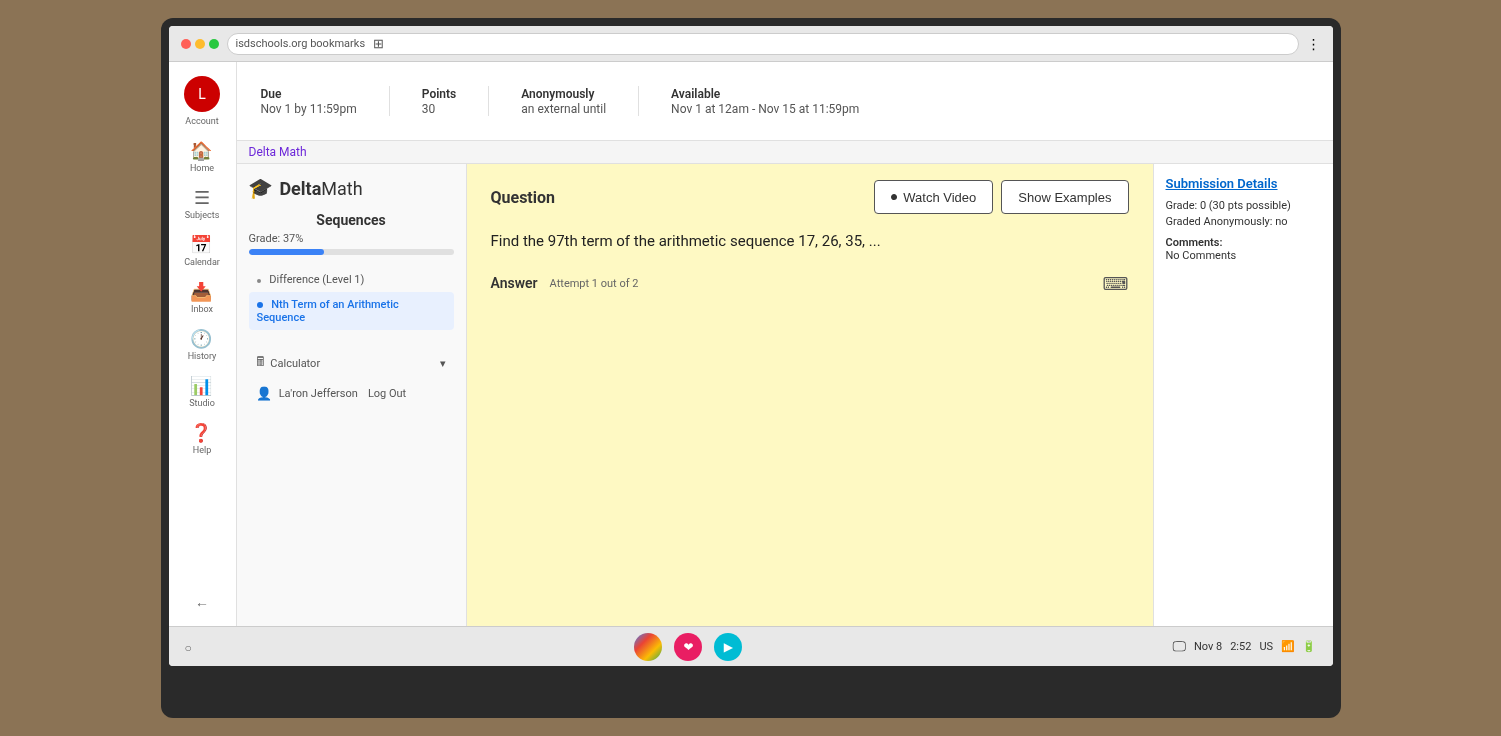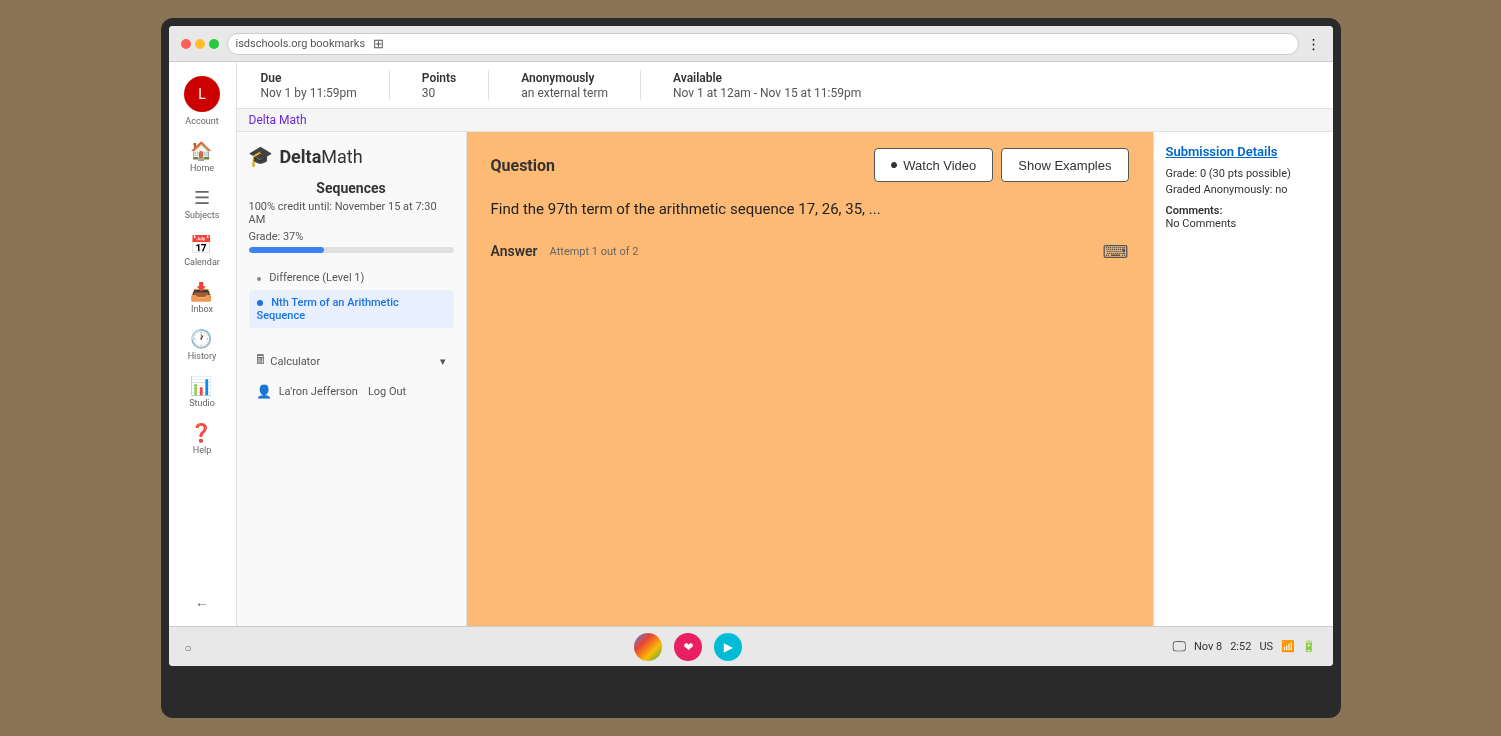--- a/index.html
+++ b/index.html
@@ -141,21 +141,21 @@
       flex: 1;
       display: flex;
       flex-direction: column;
       overflow: hidden;
     }
 
     
     .header-bar {
       background: white;
       border-bottom: 1px solid #e0e0e0;
-      padding: 8px 24px;
+      padding: 24px 24px;
       display: flex;
       align-items: center;
       gap: 32px;
       font-size: 13px;
     }
 
     .header-item {
       display: flex;
       flex-direction: column;
       gap: 1px;
@@ -334,21 +334,21 @@
       padding: 6px 8px;
       font-size: 11px;
       color: #555;
       cursor: pointer;
     }
 
     
     .question-panel {
       flex: 1;
       padding: 16px 24px;
-      background: #fdba74;
+      background: #fef9c3;
       overflow-y: auto;
       position: relative;
     }
 
     .question-header {
       display: flex;
       align-items: center;
       justify-content: space-between;
       margin-bottom: 16px;
     }
@@ -562,21 +562,21 @@
             <span class="header-item-value">Nov 1 by 11:59pm</span>
           </div>
           <div class="header-divider"></div>
           <div class="header-item">
             <span class="header-item-label">Points</span>
             <span class="header-item-value">30</span>
           </div>
           <div class="header-divider"></div>
           <div class="header-item">
             <span class="header-item-label">Anonymously</span>
-            <span class="header-item-value">an external term</span>
+            <span class="header-item-value">an external until</span>
           </div>
           <div class="header-divider"></div>
           <div class="header-item">
             <span class="header-item-label">Available</span>
             <span class="header-item-value">Nov 1 at 12am - Nov 15 at 11:59pm</span>
           </div>
         </div>
 
         <div class="delta-math-tab">
           <span>Delta Math</span>
@@ -586,21 +586,20 @@
 
           <div class="left-panel">
             <div class="delta-math-logo">
               <span class="logo-icon">🎓</span>
               <span class="logo-text">
                 <span class="logo-delta">Delta</span><span class="logo-math">Math</span>
               </span>
             </div>
 
             <div class="section-title">Sequences</div>
-            <div class="section-credit">100% credit until: November 15 at 7:30 AM</div>
             <div class="section-grade-label">Grade: 37%</div>
             <div class="progress-bar-container">
               <div class="progress-bar-fill" style="width:37%"></div>
             </div>
 
             <div class="menu-item">
               <span class="menu-item-dot"></span>
               <span>Difference (Level 1)</span>
             </div>
             <div class="menu-item active">

